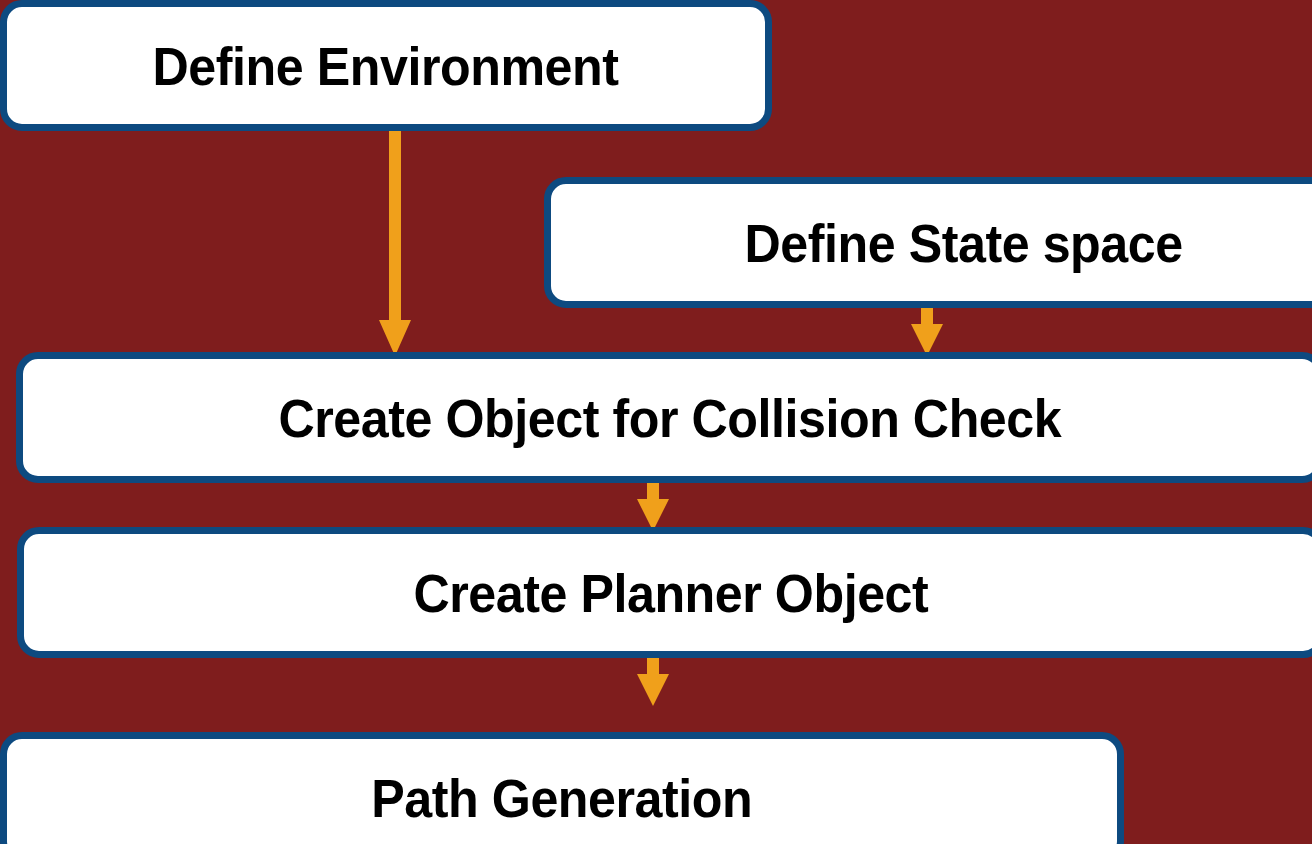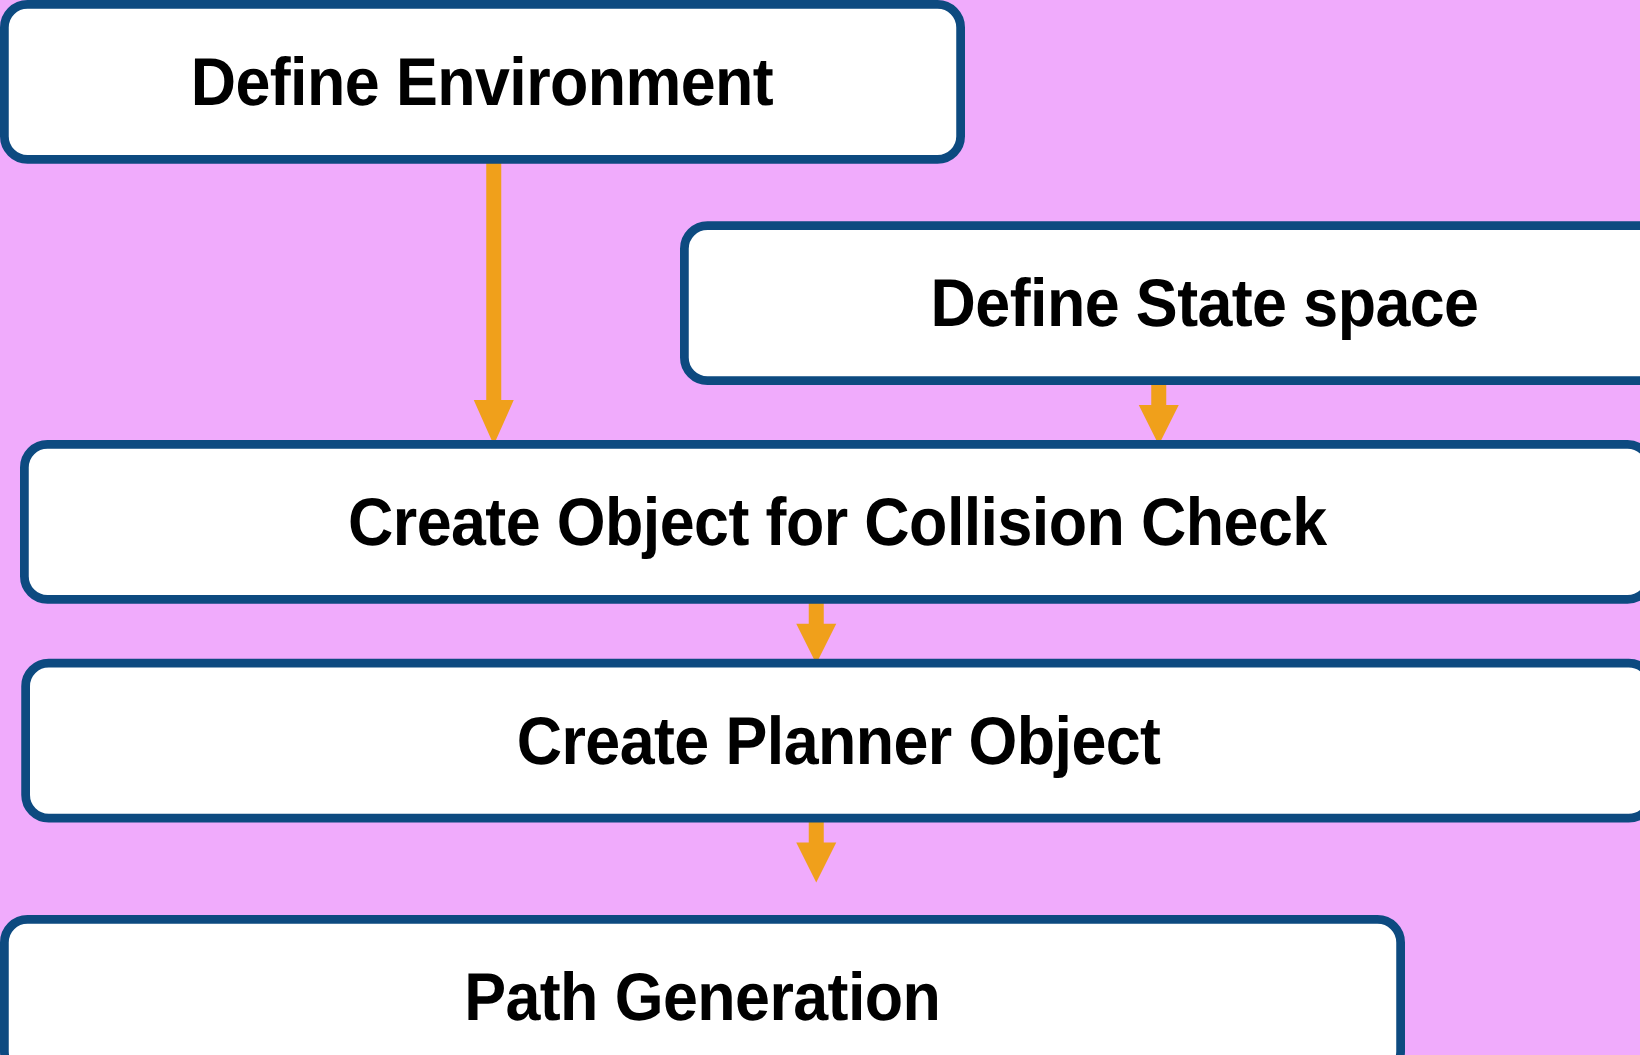--- a/index.html
+++ b/index.html
@@ -39,21 +39,21 @@
     position: absolute;
   }
   .arrow svg {
     display: block;
     overflow: visible;
   }
 </style>
 </head>
 <body>
 
-<div id="canvas" style="background: #f0abfc; text-align: right;">
+<div id="canvas" style="background: #7f1d1d; text-align: right;">
 
   <div class="arrow" id="arrow-0" style="left: 379px; top: 128px; width: 32px; height: 228px;">
     <svg viewBox="0 0 32 228" width="32" height="228" preserveAspectRatio="none" aria-hidden="true">
       <path d="M 10 0 L 22 0 L 22 192 L 32 192 L 16 228 L 0 192 L 10 192 Z" fill="#F0A01B"></path>
     </svg>
   </div>
 
   <div class="arrow" id="arrow-1" style="left: 911px; top: 304px; width: 32px; height: 52px;">
     <svg viewBox="0 0 32 52" width="32" height="52" preserveAspectRatio="none" aria-hidden="true">
       <path d="M 10 0 L 22 0 L 22 20 L 32 20 L 16 52 L 0 20 L 10 20 Z" fill="#F0A01B"></path>

